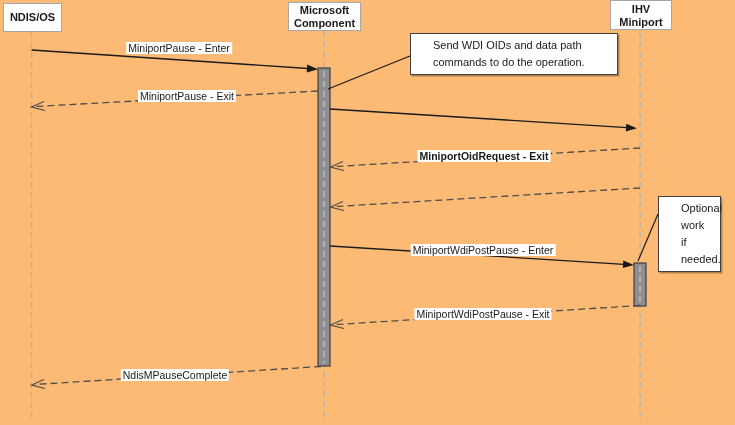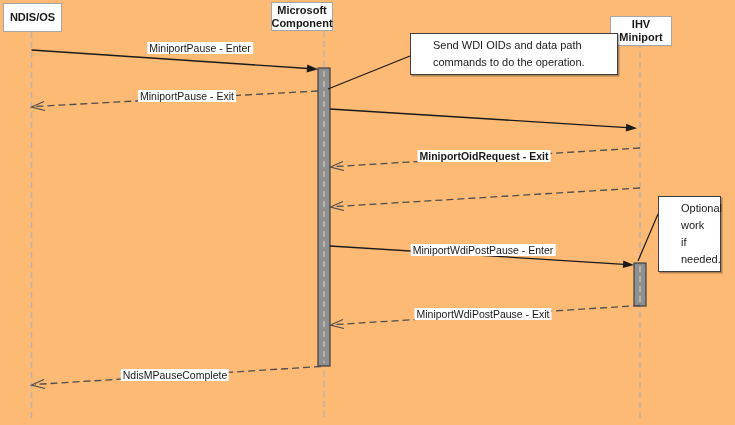--- a/index.html
+++ b/index.html
@@ -112,30 +112,30 @@
 
     <g>
       <path d="M321 366.5 L35 384.5" stroke="#4d4d4d" stroke-width="1.3" stroke-dasharray="7 4" fill="none"></path>
       <path d="M44 379.5 L31.5 385 L45 388.5" stroke="#4d4d4d" stroke-width="1.2" fill="none"></path>
     </g>
   </svg>
 
   <div class="actor-box" style="left:3px;top:3px;width:59px;height:29px;">
     <span>NDIS/OS</span>
   </div>
-  <div class="actor-box" style="left:271px;top:2px;width:62px;height:29px;">
+  <div class="actor-box" style="left:288px;top:2px;width:73px;height:29px;">
     <span>Microsoft</span>
     <span>Component</span>
   </div>
-  <div class="actor-box" style="left:610px;top:16px;width:62px;height:30px;">
+  <div class="actor-box" style="left:610px;top:0;width:62px;height:30px;justify-content:flex-end;">
     <span>IHV</span>
     <span>Miniport</span>
   </div>
 
-  <div class="msg-label" style="left:179px;top:42px;margin-left:21px;">MiniportPause - Enter</div>
+  <div class="msg-label" style="left:179px;top:42px;">MiniportPause - Enter</div>
   <div class="msg-label" style="left:187px;top:90px;">MiniportPause - Exit</div>
   <div class="msg-label" style="left:484px;top:150px;font-weight:bold;">MiniportOidRequest - Exit</div>
   <div class="msg-label" style="left:483px;top:244px;">MiniportWdiPostPause - Enter</div>
   <div class="msg-label" style="left:483px;top:308px;">MiniportWdiPostPause - Exit</div>
   <div class="msg-label" style="left:175px;top:369px;">NdisMPauseComplete</div>
 
   <div class="note-box" style="left:410px;top:33px;width:208px;min-height:40px;">Send WDI OIDs and data path commands to do the operation.</div>
   <div class="note-box" style="left:658px;top:196px;width:63px;min-height:42px;">Optional work if needed.</div>
 
 </div>

